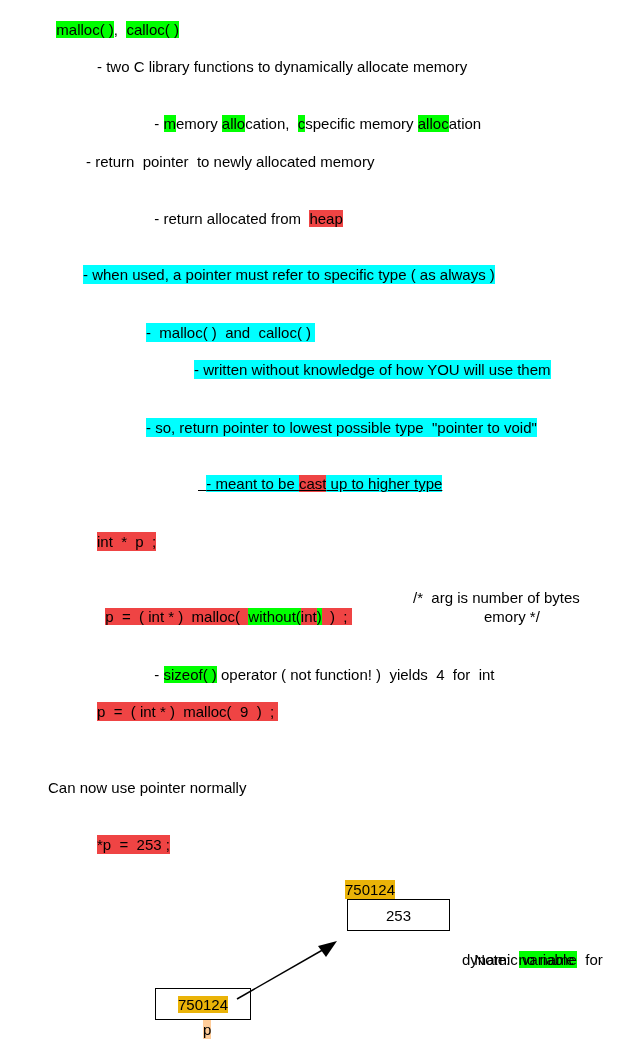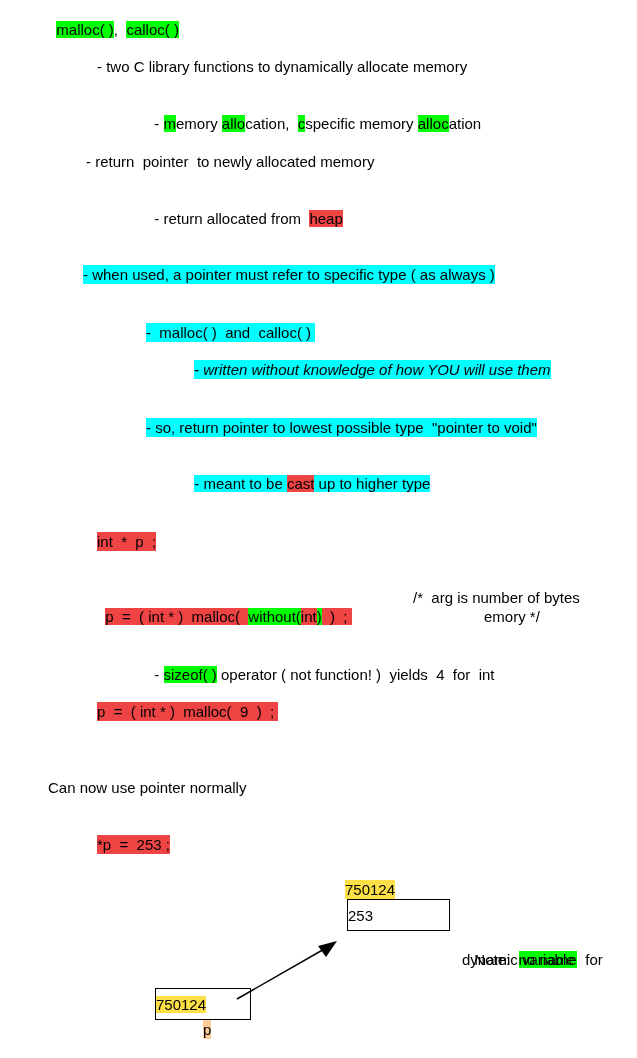--- a/index.html
+++ b/index.html
@@ -2,24 +2,24 @@
 <html><head>
 <meta charset="utf-8">
 <style>
   html, body { margin:0; padding:0; background:#ffffff; }
   body { width:637px; height:1058px; position:relative; overflow:hidden;
          font-family:"Liberation Sans", sans-serif; font-size:15px; color:#000; }
   .line { position:absolute; white-space:pre; line-height:19px; }
   .g { background:#00ff00;text-align:center; }
   .y { background:#ef4444; }
   .c { background:#00ffff; }
-  .pu { background:#fde047; }
+  .pu { background:#eab308; }
   .or { background:#ffcc99; }
   .box { position:absolute; border:1px solid #000; background:#fff; box-sizing:border-box; }
-  .center { display:flex; align-items:center; }
+  .center { display:flex; align-items:center; justify-content:center; }
 </style>
 </head>
 <body>
 
 <div class="line" style="left:48px;top:1px;">
   <span class="g">malloc( )</span><span>,  </span><span class="g">calloc( )</span>
 </div>
 
 <div class="line" style="left:97px;top:57px;">- two C library functions to dynamically allocate memory</div>
 
@@ -30,25 +30,25 @@
 <div class="line" style="left:86px;top:152px;">- return  pointer  to newly allocated memory</div>
 
 <div class="line" style="left:146px;top:190px;">
   <span>- return allocated from  </span><span class="y">heap</span>
 </div>
 
 <div class="line c" style="left:83px;top:265px;">- when used, a pointer must refer to specific type ( as always )</div>
 
 <div class="line c" style="left:146px;top:323px;">-  malloc( )  and  calloc( ) </div>
 
-<div class="line c" style="left:194px;top:360px;font-style:italic;">- written without knowledge of how YOU will use them</div>
+<div class="line c" style="left:194px;top:360px;">- written without knowledge of how YOU will use them</div>
 
 <div class="line c" style="left:146px;top:418px;">- so, return pointer to lowest possible type  "pointer to void"</div>
 
-<div class="line" style="left:186px;top:455px;">
+<div class="line" style="left:198px;top:455px;text-decoration:underline;">
   <span class="c">- meant to be </span><span class="y">cast</span><span class="c"> up to higher type</span>
 </div>
 
 <div class="line y" style="left:97px;top:532px;">int  *  p  ;</div>
 
 <div class="line" style="left:97px;top:588px;">
   <span class="y">p  =  ( int * )  malloc(  </span><span class="g">without(</span><span class="y">int</span><span class="g">)</span><span class="y">  )  ; </span>
 </div>
 
 <div class="line" style="left:413px;top:588px;">/*  arg is number of bytes</div>

